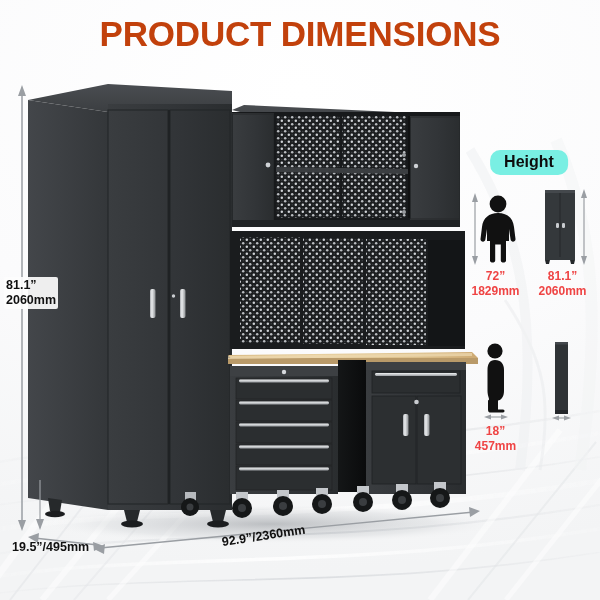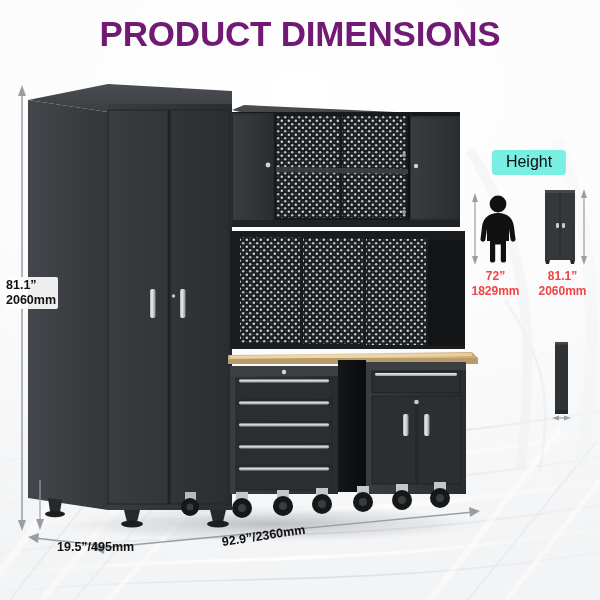--- a/index.html
+++ b/index.html
@@ -26,21 +26,21 @@
   }
   .swoosh { position: absolute; inset: 0; opacity: .85; }
 
   
   .title {
     position: absolute; top: 14px; left: 0; width: 600px;
     text-align: center;
     font-size: 35px;
     font-weight: bold;
     letter-spacing: -0.2px;
-    color: #701a75;
+    color: #c2410c;
     z-index: 9;
     white-space: nowrap;
   }
 
   
   .product { position: absolute; left: 0; top: 0; width: 600px; height: 600px; z-index: 3; }
 
   
   .dimlabel {
     position: absolute;
@@ -50,21 +50,21 @@
     line-height: 1.18;
     z-index: 12;
     white-space: nowrap;
   }
   .dimlabel.boxed {
     background: rgba(253,253,253,0.92);
     padding: 1px 2px;
     border-radius: 2px;
   }
   #label-height-main { left: 4px; top: 277px; text-align: left; }
-  #label-depth-main  { left: 12px; top: 540px; margin-left: 45px; }
+  #label-depth-main  { left: 12px; top: 540px; }
   #label-width-main  {
     left: 222px; top: 535px;
     transform: rotate(-8.5deg);
     transform-origin: left center;
   }
   #label-weight {
     right: 11px; top: 565px;
     font-size: 13px;
     font-weight: normal;
   }
@@ -72,24 +72,24 @@
 
   
   .panel { position: absolute; z-index: 11; }
   #panel-height { left: 462px; top: 150px; width: 134px; height: 148px; }
   #panel-width  { left: 462px; top: 305px; width: 134px; height: 152px; }
 
   .badge {
     position: absolute; left: 50%; top: 0;
     transform: translateX(-50%);
     background: #79efe3;
-    border-radius: 4px;
+    border-radius: 10px;
     padding: 3px 14px 4px 14px;
     font-size: 16px;
-    font-weight: normal;
+    font-weight: bold;
     color: #0d0d0d;
     line-height: 1.1;
     white-space: nowrap;
   }
 
   .panel-items {
     position: absolute; left: 0; top: 32px; width: 100%; height: 116px;
   }
   .pitem {
     position: absolute; top: 0; width: 67px; height: 116px;
@@ -431,20 +431,40 @@
           <span class="blockline">2060mm</span>
         </div>
       </div>
     </div>
   </div>
 
   <div class="panel" id="panel-width">
 
     <div class="panel-items">
 
+      <div class="pitem left">
+        <svg class="pfig" viewBox="0 0 67 84">
+          <g fill="#111111">
+            <circle cx="33" cy="14" r="7.6"></circle>
+            <path d="M33,23 C39,23 42,27 42,33 L42,54 C42,60 39,63 36,63.6
+                     L36,72.5 L41,72.5 C43,72.5 43,75.5 41,75.5 L28,75.5
+                     C26.4,75.5 26,74 26,72.5 L26,63.4 C28.6,62.6 25.5,60 25.5,54
+                     L25.5,33 C25.5,27 27.6,23 33,23 Z"></path>
+          </g>
+          <g stroke="#9a9ea3" fill="#9a9ea3">
+            <line x1="26" y1="80" x2="42" y2="80" stroke-width="1.1"></line>
+            <polygon points="22,80 29,77.6 29,82.4" stroke="none"></polygon>
+            <polygon points="46,80 39,77.6 39,82.4" stroke="none"></polygon>
+          </g>
+        </svg>
+        <div class="pcaption">
+          <span class="blockline">18”</span>
+          <span class="blockline">457mm</span>
+        </div>
+      </div>
 
       <div class="pitem right">
         <svg class="pfig" viewBox="0 0 67 84">
           <g>
             <rect x="26" y="5" width="13" height="72" rx="1" fill="#2f3336"></rect>
             <rect x="26" y="5" width="13" height="2.5" fill="#44484c"></rect>
             <rect x="26" y="73" width="13" height="4" fill="#23262a"></rect>
           </g>
           <g stroke="#9a9ea3" fill="#9a9ea3">
             <line x1="27" y1="81" x2="38" y2="81" stroke-width="1.1"></line>

